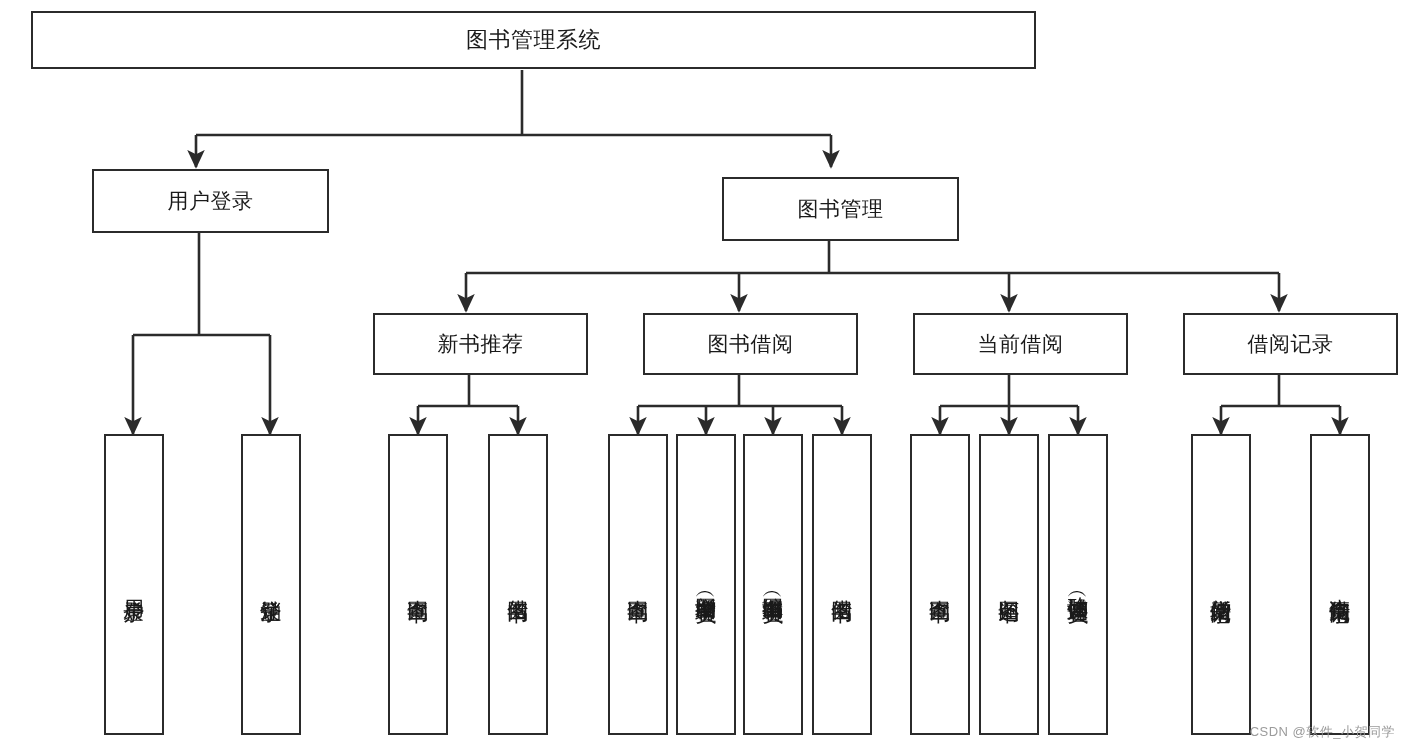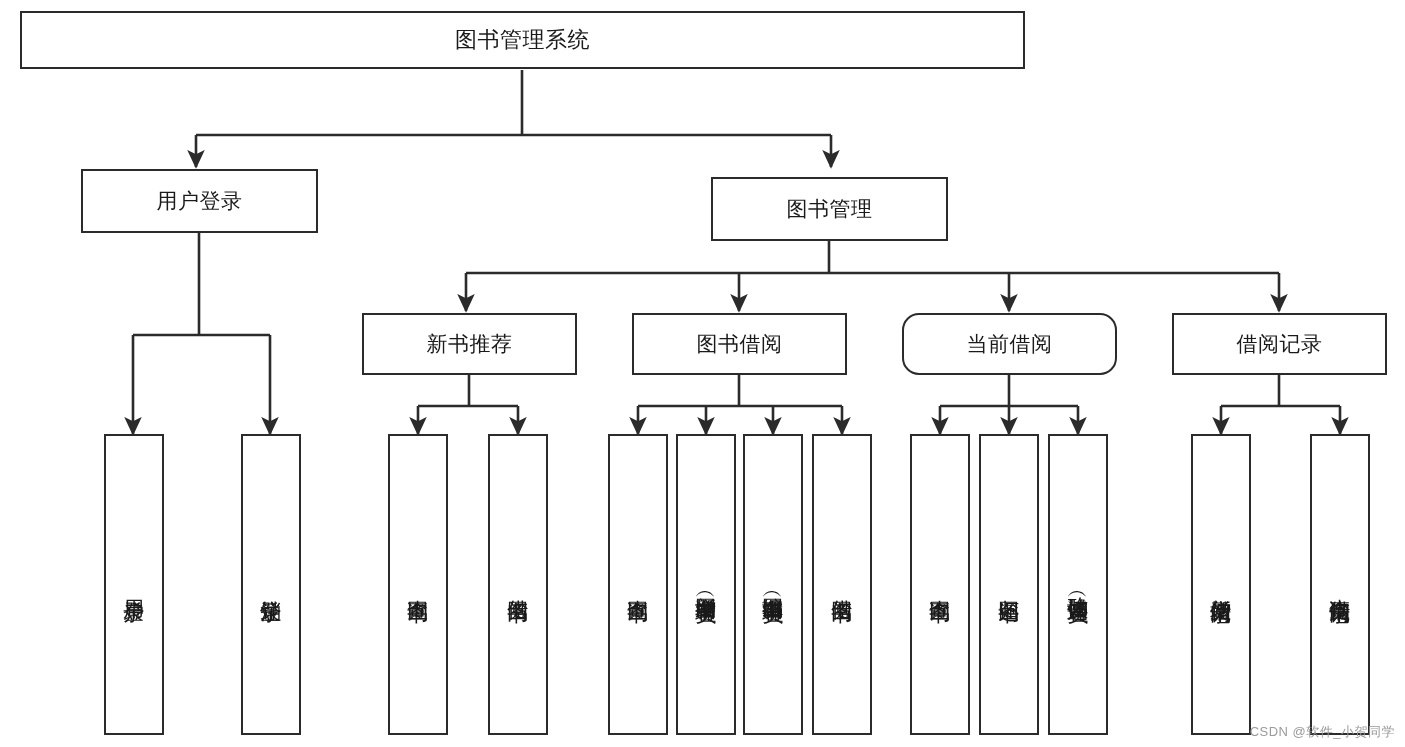--- a/index.html
+++ b/index.html
@@ -31,20 +31,21 @@
     border: 2.5px solid #2b2b2b;
     background: #ffffff;
     display: flex;
     align-items: center;
     justify-content: center;
     color: #1a1a1a;
   }
   .node.h {
     font-size: 21px;
     letter-spacing: 0.5px;
+    margin-left: 11px;
   }
   .node.root {
     font-size: 22px;
   }
   .node.v {
     writing-mode: vertical-rl;
     text-orientation: upright;
     font-size: 21px;
     line-height: 1.12;
     letter-spacing: 1px;
@@ -132,21 +133,21 @@
   <div class="node h" style="left:711px; top:177px; width:237px; height:64px;">
     <span>图书管理</span>
   </div>
 
   <div class="node h" style="left:632px; top:313px; width:215px; height:62px;">
     <span>图书借阅</span>
   </div>
   <div class="node h" style="left:362px; top:313px; width:215px; height:62px;">
     <span>新书推荐</span>
   </div>
-  <div class="node h" style="left:902px; top:313px; width:215px; height:62px;border-radius:17px;">
+  <div class="node h" style="left:902px; top:313px; width:215px; height:62px;">
     <span>当前借阅</span>
   </div>
   <div class="node h" style="left:1172px; top:313px; width:215px; height:62px;">
     <span>借阅记录</span>
   </div>
 
   <div class="node v" style="left:104px; top:434px; width:60px; height:301px;">
     <span class="vtext">用户登录</span>
   </div>
   <div class="node v" style="left:241px; top:434px; width:60px; height:301px;">

